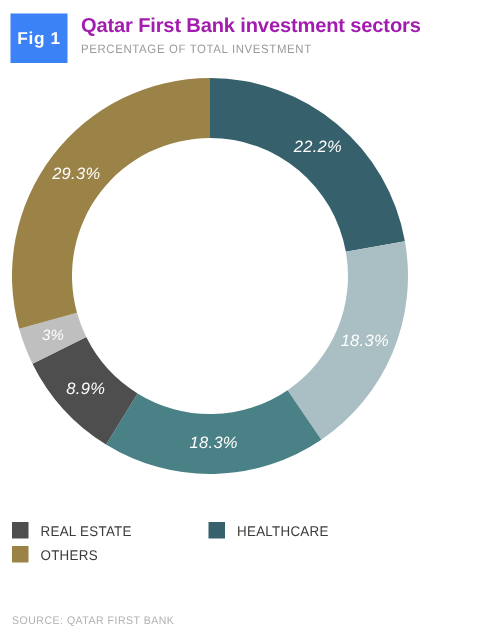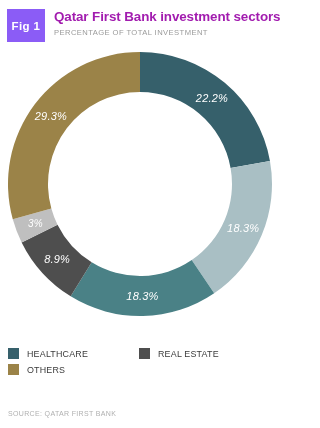--- a/index.html
+++ b/index.html
@@ -18,21 +18,21 @@
   
   .header {
     display: flex;
     align-items: flex-start;
     padding: 9px 8px 0 7px;
     box-sizing: border-box;
   }
   .fig-badge {
     width: 38px;
     height: 33px;
-    background: #8b5cf6;
+    background: #3b82f6;
     color: #ffffff;
     font-size: 11.5px;
     font-weight: bold;
     letter-spacing: 0.4px;
     display: flex;
     align-items: center;
     justify-content: center;
     flex: 0 0 auto;
   }
   .header-text {
@@ -165,26 +165,26 @@
         <text x="142.46281012236057" y="251.97291889694222" text-anchor="middle" dominant-baseline="central" class="slice-label">18.3%</text>
         <text x="57.16131736239571" y="215.3774015130946" text-anchor="middle" dominant-baseline="central" class="slice-label">8.9%</text>
         <text x="35.35515844485944" y="179.91813041588404" text-anchor="middle" dominant-baseline="central" class="slice-label small">3%</text>
         <text x="50.85960917172622" y="72.19151437332785" text-anchor="middle" dominant-baseline="central" class="slice-label">29.3%</text>
       </g>
   </svg>
 </div>
 
 <div class="legend" id="legend">
     <div class="legend-item">
+      <span class="swatch" style="background: rgb(78, 78, 78);"></span>
+      <span class="legend-label">REAL ESTATE</span>
+    </div>
+    <div class="legend-item">
       <span class="swatch" style="background: rgb(54, 96, 107);"></span>
       <span class="legend-label">HEALTHCARE</span>
-    </div>
-    <div class="legend-item">
-      <span class="swatch" style="background: rgb(78, 78, 78);"></span>
-      <span class="legend-label">REAL ESTATE</span>
     </div>
     <div class="legend-item">
       <span class="swatch" style="background: rgb(155, 131, 72);"></span>
       <span class="legend-label">OTHERS</span>
     </div>
   </div>
 
 <div class="source">SOURCE: QATAR FIRST BANK</div>
 
 </body></html>

